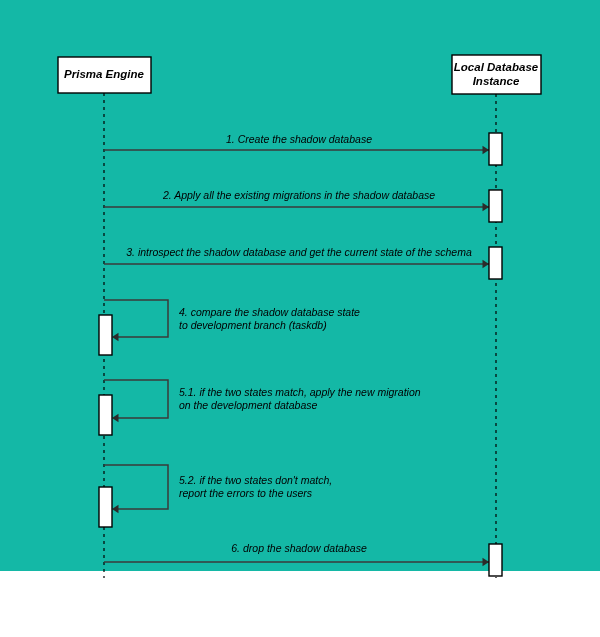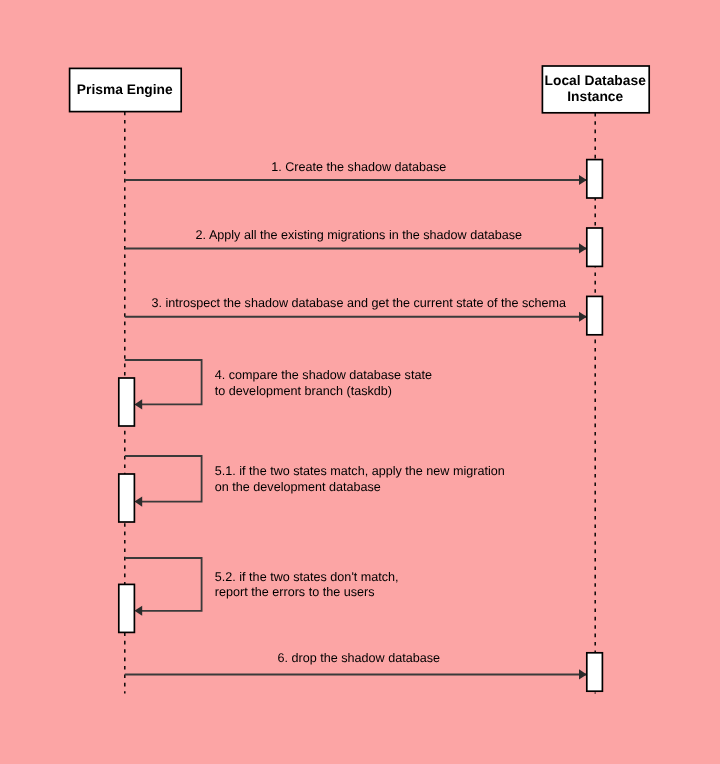--- a/index.html
+++ b/index.html
@@ -9,22 +9,23 @@
   }
   body {
     width: 600px;
     height: 637px;
     font-family: "Liberation Sans", sans-serif;
     overflow: hidden;
   }
   #diagram-root {
     position: relative;
     width: 600px;
-    height: 637px;
-    background: #fca5a5;
+    height: 571px;
+    background: #14b8a6;
+    font-style: italic;
   }
   svg.diagram {
     display: block;
     width: 600px;
     height: 637px;
   }
   .participant-box {
     fill: #ffffff;
     stroke: #000000;
     stroke-width: 1.4;

